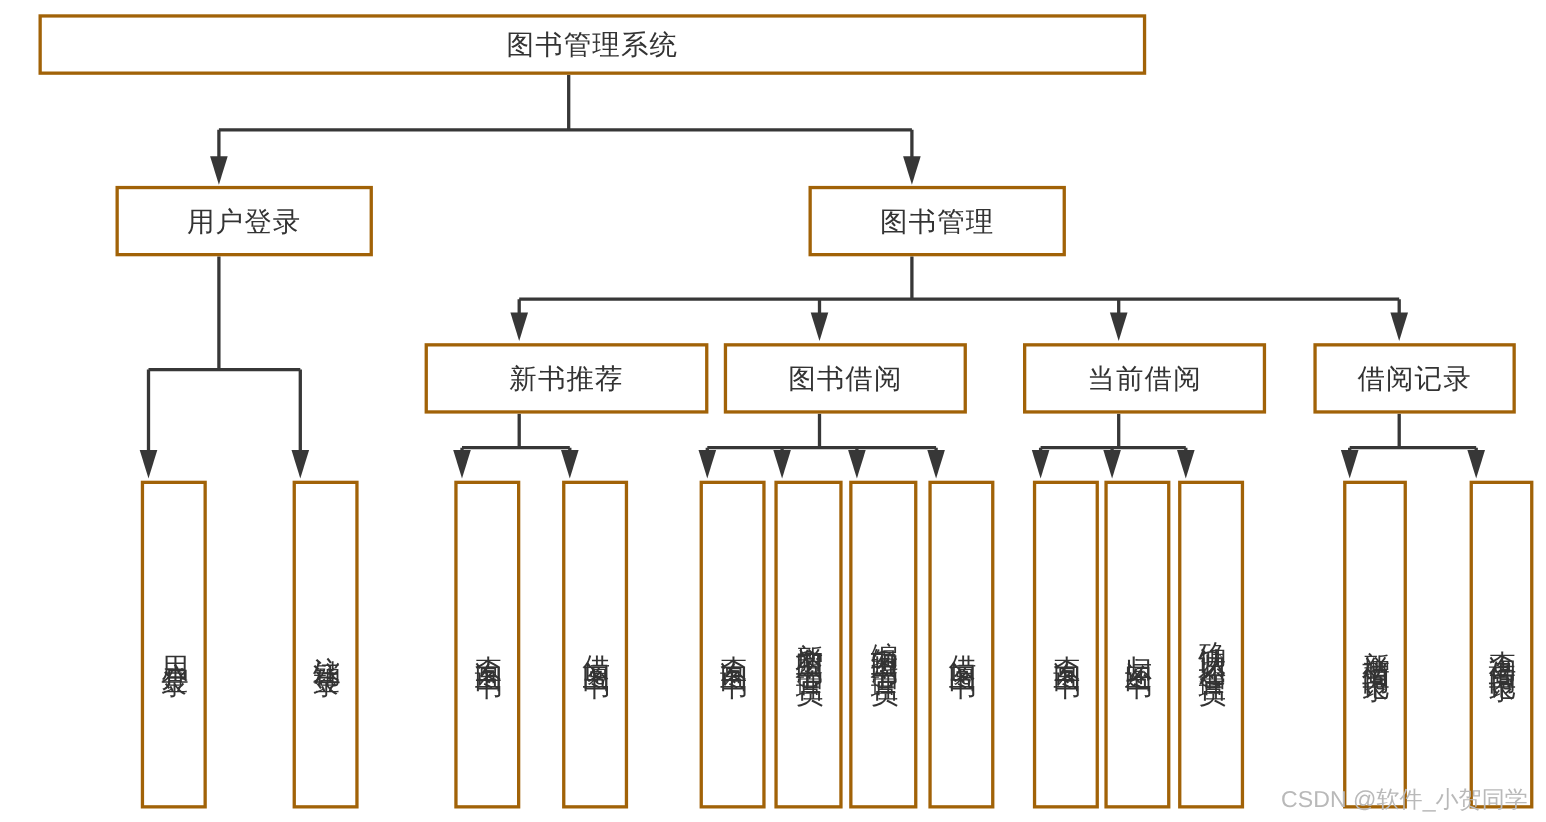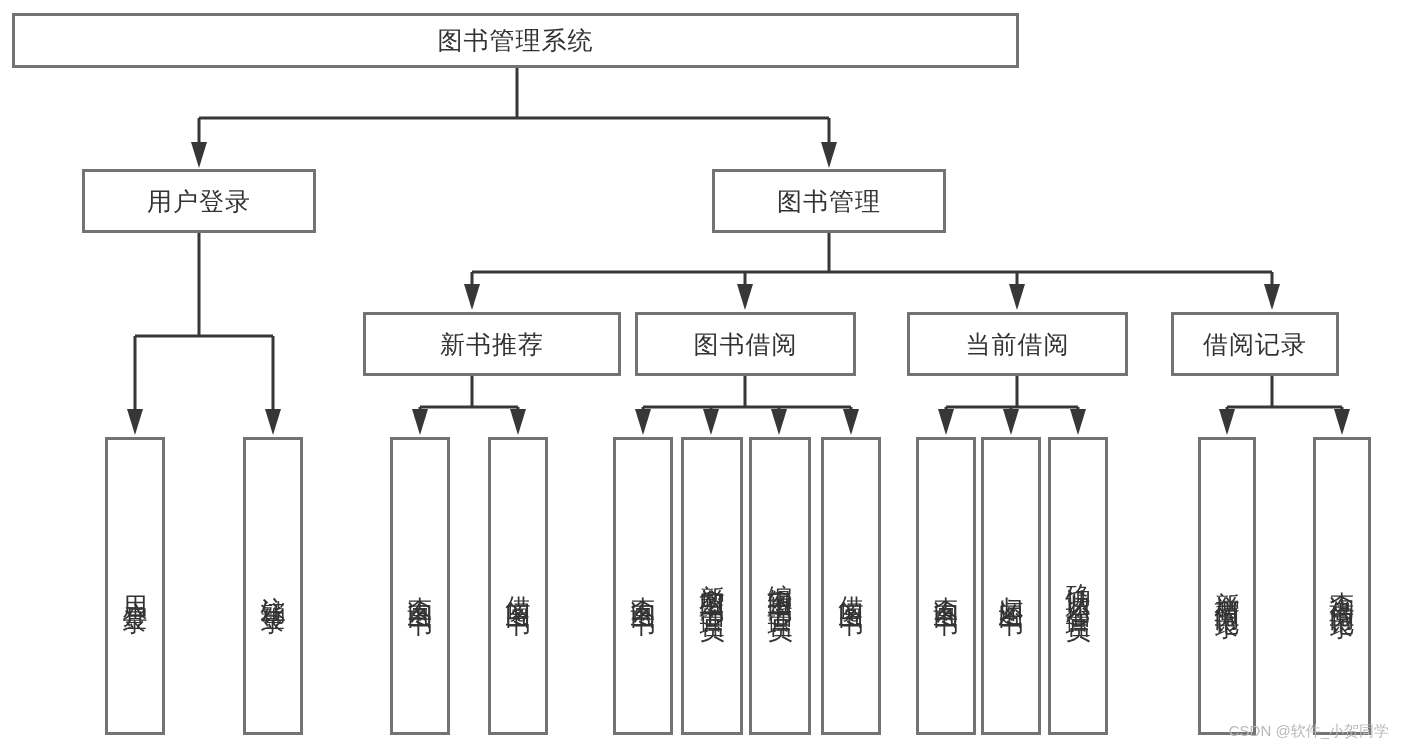--- a/index.html
+++ b/index.html
@@ -14,45 +14,46 @@
   #wires {
     position: absolute;
     left: 0; top: 0;
     width: 1405px; height: 747px;
     pointer-events: none;
   }
   .node {
     position: absolute;
     box-sizing: border-box;
     background: #ffffff;
-    border: 3px solid #737373;
+    border: 3px solid #a16207;
     color: #333333;
     display: flex;
     align-items: center;
     justify-content: center;
     z-index: 2;
+    margin-left: 23px;
   }
   .h-node .lbl {
     font-size: 25px;
     letter-spacing: 1px;
     white-space: nowrap;
   }
   .v-node .lbl {
     writing-mode: vertical-rl;
     text-orientation: mixed;
     font-size: 25px;
     line-height: 1;
     letter-spacing: 5px;
     white-space: nowrap;
   }
   .watermark {
     position: absolute;
     right: 16px;
     bottom: 6px;
-    font-size: 15px;
+    font-size: 21px;
     color: #b9b9b9;
     z-index: 5;
     white-space: nowrap;
   }
   svg path { stroke: #373737; stroke-width: 3; fill: none; }
   svg polygon { fill: #373737; stroke: none; }
 </style>
 </head>
 <body>
 
@@ -121,21 +122,21 @@
 
   <div class="node h-node" style="left:363px; top:312px; width:258px; height:64px;">
     <span class="lbl">新书推荐</span>
   </div>
   <div class="node h-node" style="left:907px; top:312px; width:221px; height:64px;">
     <span class="lbl">当前借阅</span>
   </div>
   <div class="node h-node" style="left:635px; top:312px; width:221px; height:64px;">
     <span class="lbl">图书借阅</span>
   </div>
-  <div class="node h-node" style="left:1171px; top:312px; width:168px; height:64px;align-items:center;">
+  <div class="node h-node" style="left:1171px; top:312px; width:184px; height:64px;align-items:center;">
     <span class="lbl">借阅记录</span>
   </div>
 
   <div class="node v-node" style="left:105px; top:437px; width:60px; height:298px;">
     <span class="lbl">用户登录</span>
   </div>
   <div class="node v-node" style="left:243px; top:437px; width:60px; height:298px;">
     <span class="lbl">注销登录</span>
   </div>
 

